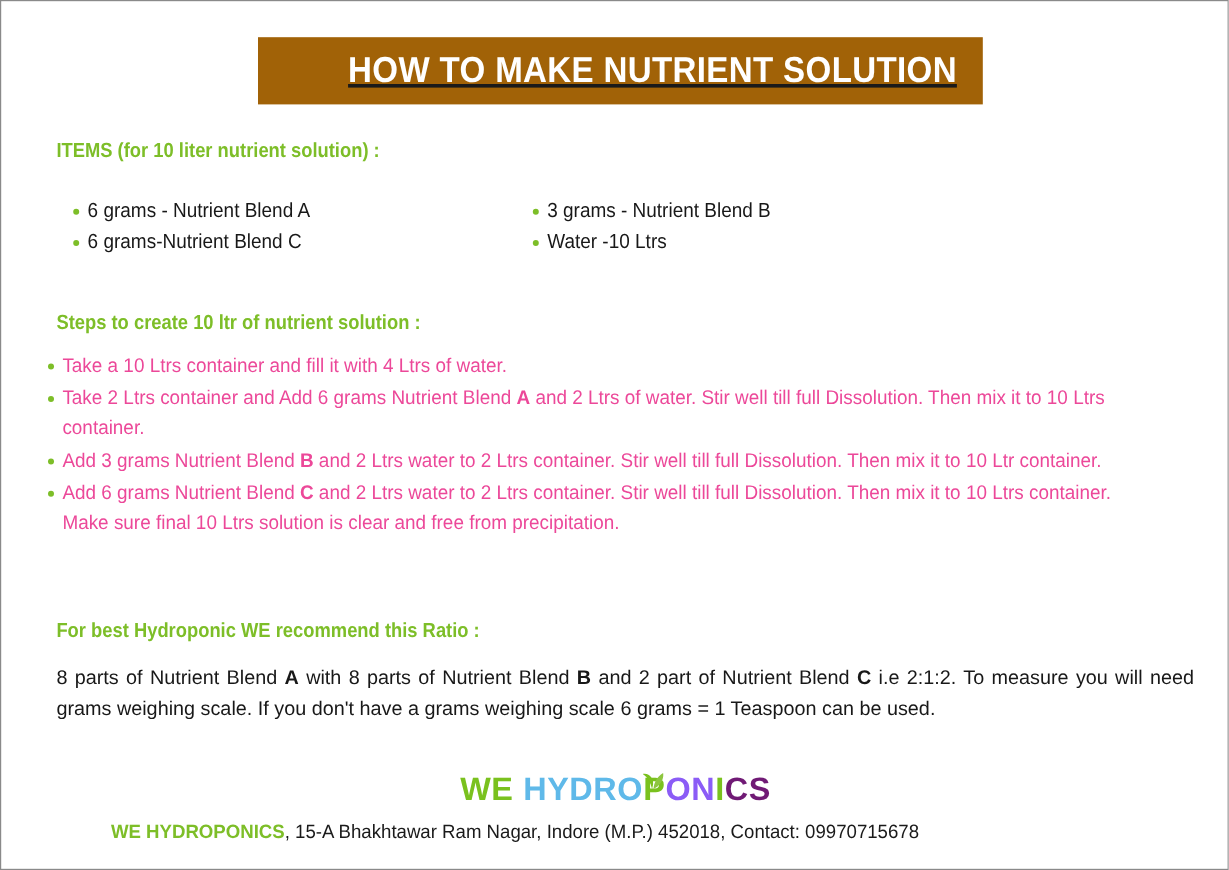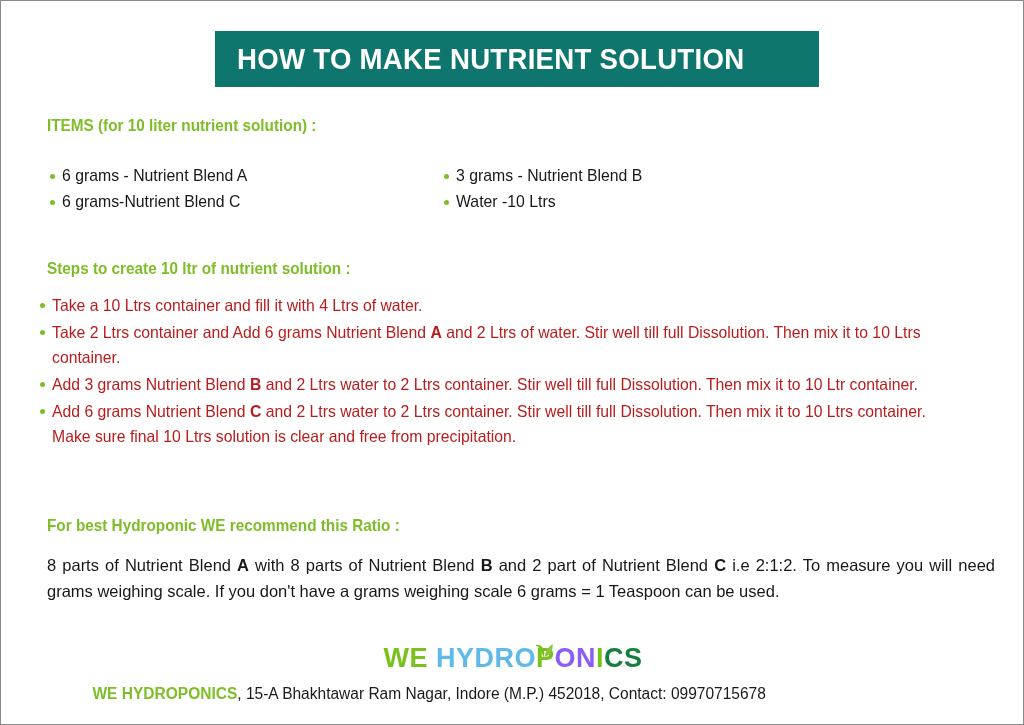--- a/index.html
+++ b/index.html
@@ -22,24 +22,25 @@
     overflow: hidden;
   }
 
   
   .title-bar {
     position: absolute;
     left: 214px;
     top: 30px;
     width: 604px;
     height: 56px;
-    background: #0f766e;
+    background: #a16207;
     display: flex;
     align-items: center;
-    justify-content: flex-start;
+    justify-content: flex-end;
+    text-decoration: underline;
   }
   .title-bar .title-text {
     color: #ffffff;
     font-size: 30px;
     font-weight: bold;
     letter-spacing: 0.3px;
     transform: scaleX(0.92);
     transform-origin: center;
     white-space: nowrap;
   }
@@ -63,21 +64,21 @@
   .items-cols {
     position: absolute;
     left: 46px;
     top: 162px;
     width: 940px;
   }
   .items-col {
     position: absolute;
     top: 0;
   }
-  .items-col.left  { left: 1px;   }
+  .items-col.left  { left: 12px;   }
   .items-col.right { left: 395px; text-decoration: underline; }
 
   ul.bullets {
     list-style: none;
     margin: 0;
     padding: 0;
   }
   ul.bullets li {
     position: relative;
     padding-left: 14px;
@@ -114,21 +115,21 @@
     width: 968px;
     list-style: none;
     margin: 0;
     padding: 0;
   }
   .steps-list li {
     position: relative;
     padding-left: 13px;
     font-size: 16.5px;
     line-height: 25px;
-    color: #b91c1c;
+    color: #ec4899;
     margin-bottom: 2px;
   }
   .steps-list li .dot {
     position: absolute;
     left: 1px;
     top: 10px;
     width: 5px;
     height: 5px;
     border-radius: 50%;
     background: #7dbe28;
@@ -173,21 +174,21 @@
     font-size: 27px;
     font-weight: bold;
     letter-spacing: 0.5px;
     line-height: 34px;
   }
   .logo-we    { color: #7ac11e; }
   .logo-hydro { color: #5fb9e9; }
   .logo-p     { color: #7ac11e; }
   .logo-on    { color: #8b5cf6; }
   .logo-i     { color: #7ac11e; }
-  .logo-cs    { color: #15803d; }
+  .logo-cs    { color: #701a75; }
   .leaf-wrap {
     position: absolute;
     left: 148px;
     top: -9px;
     width: 26px;
     height: 16px;
   }
 
   
   .footer {

